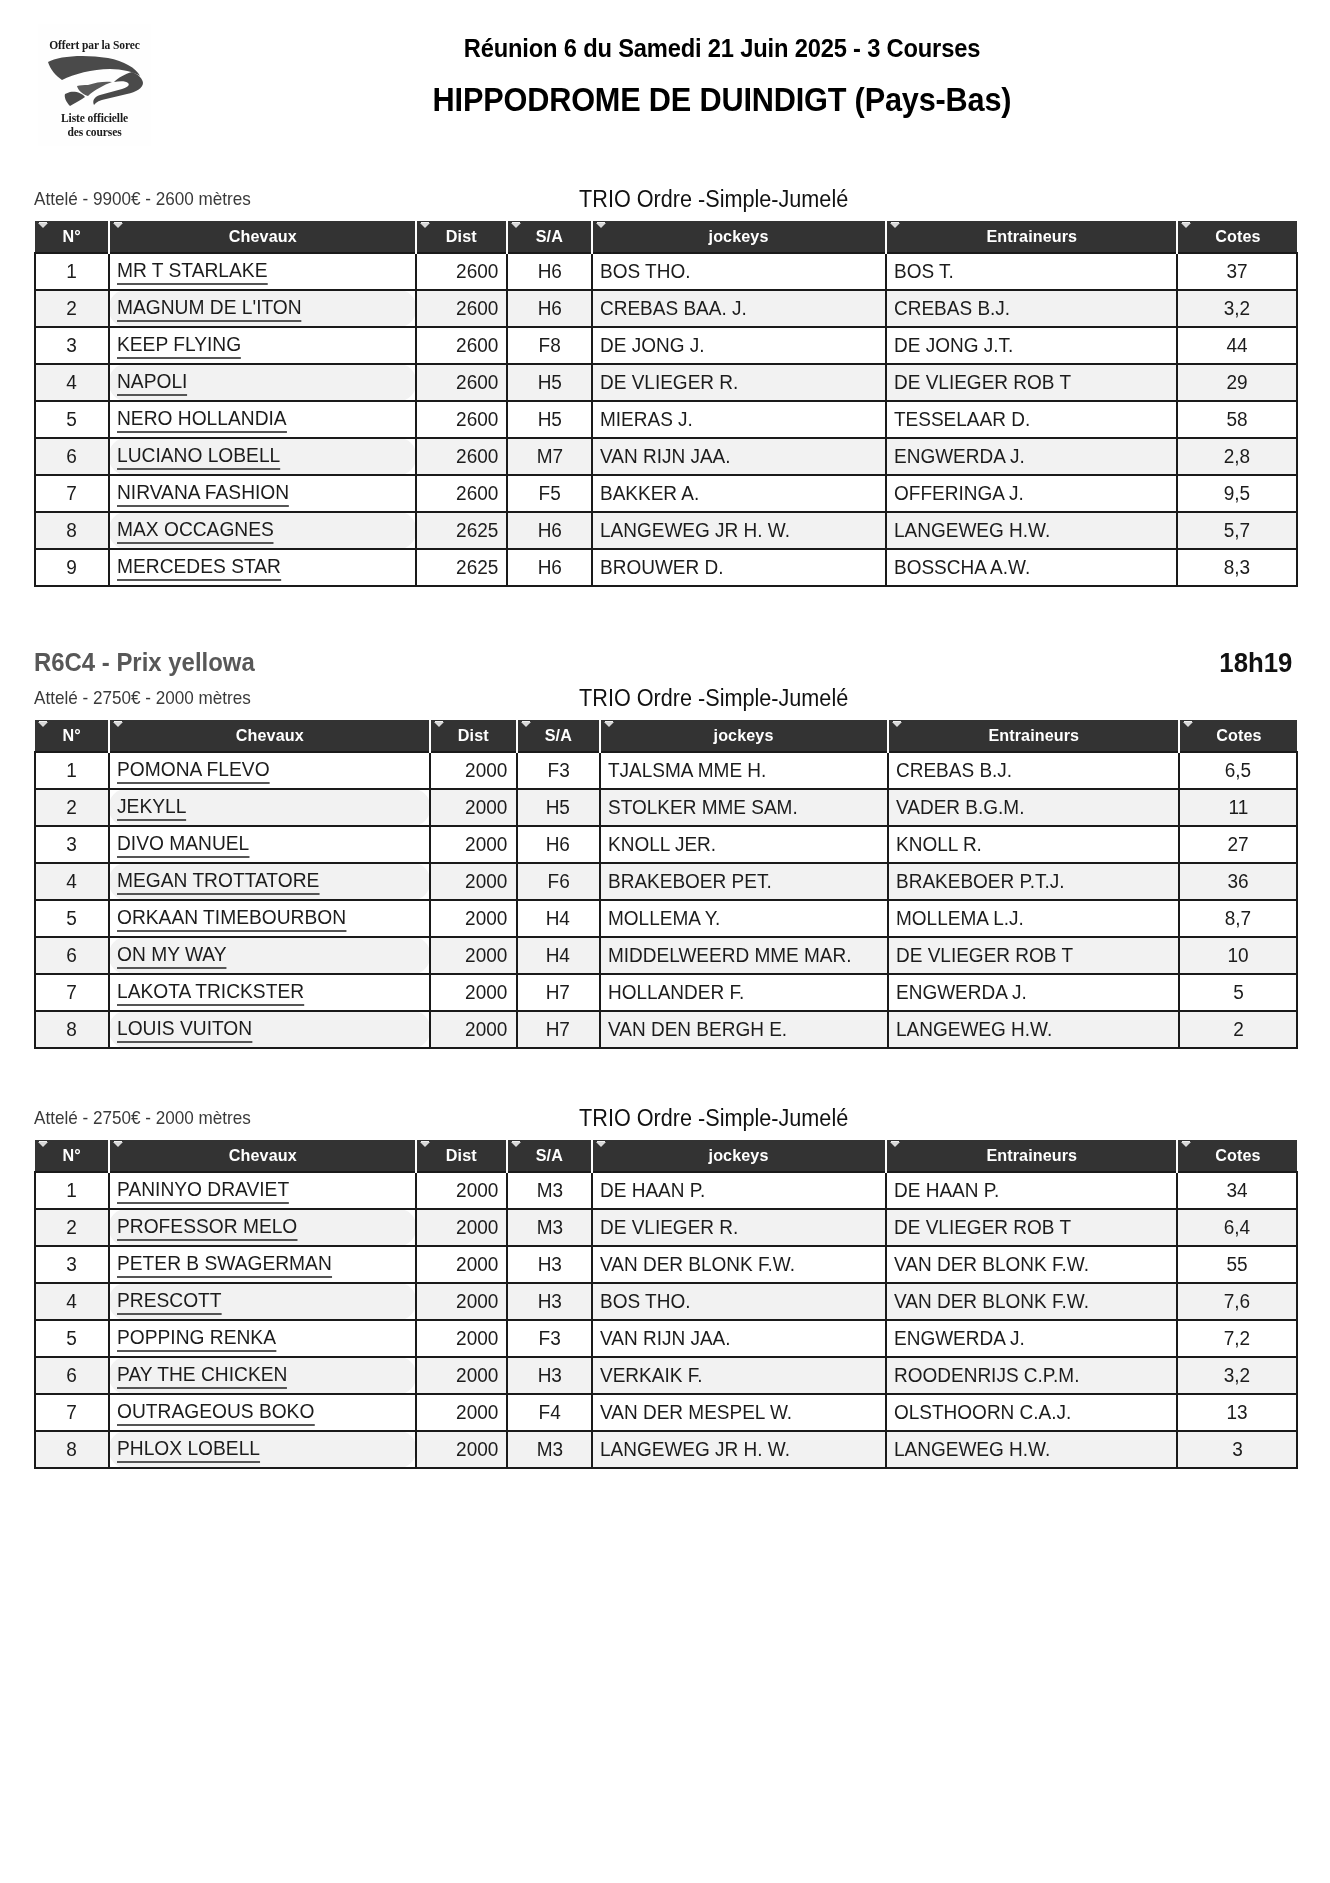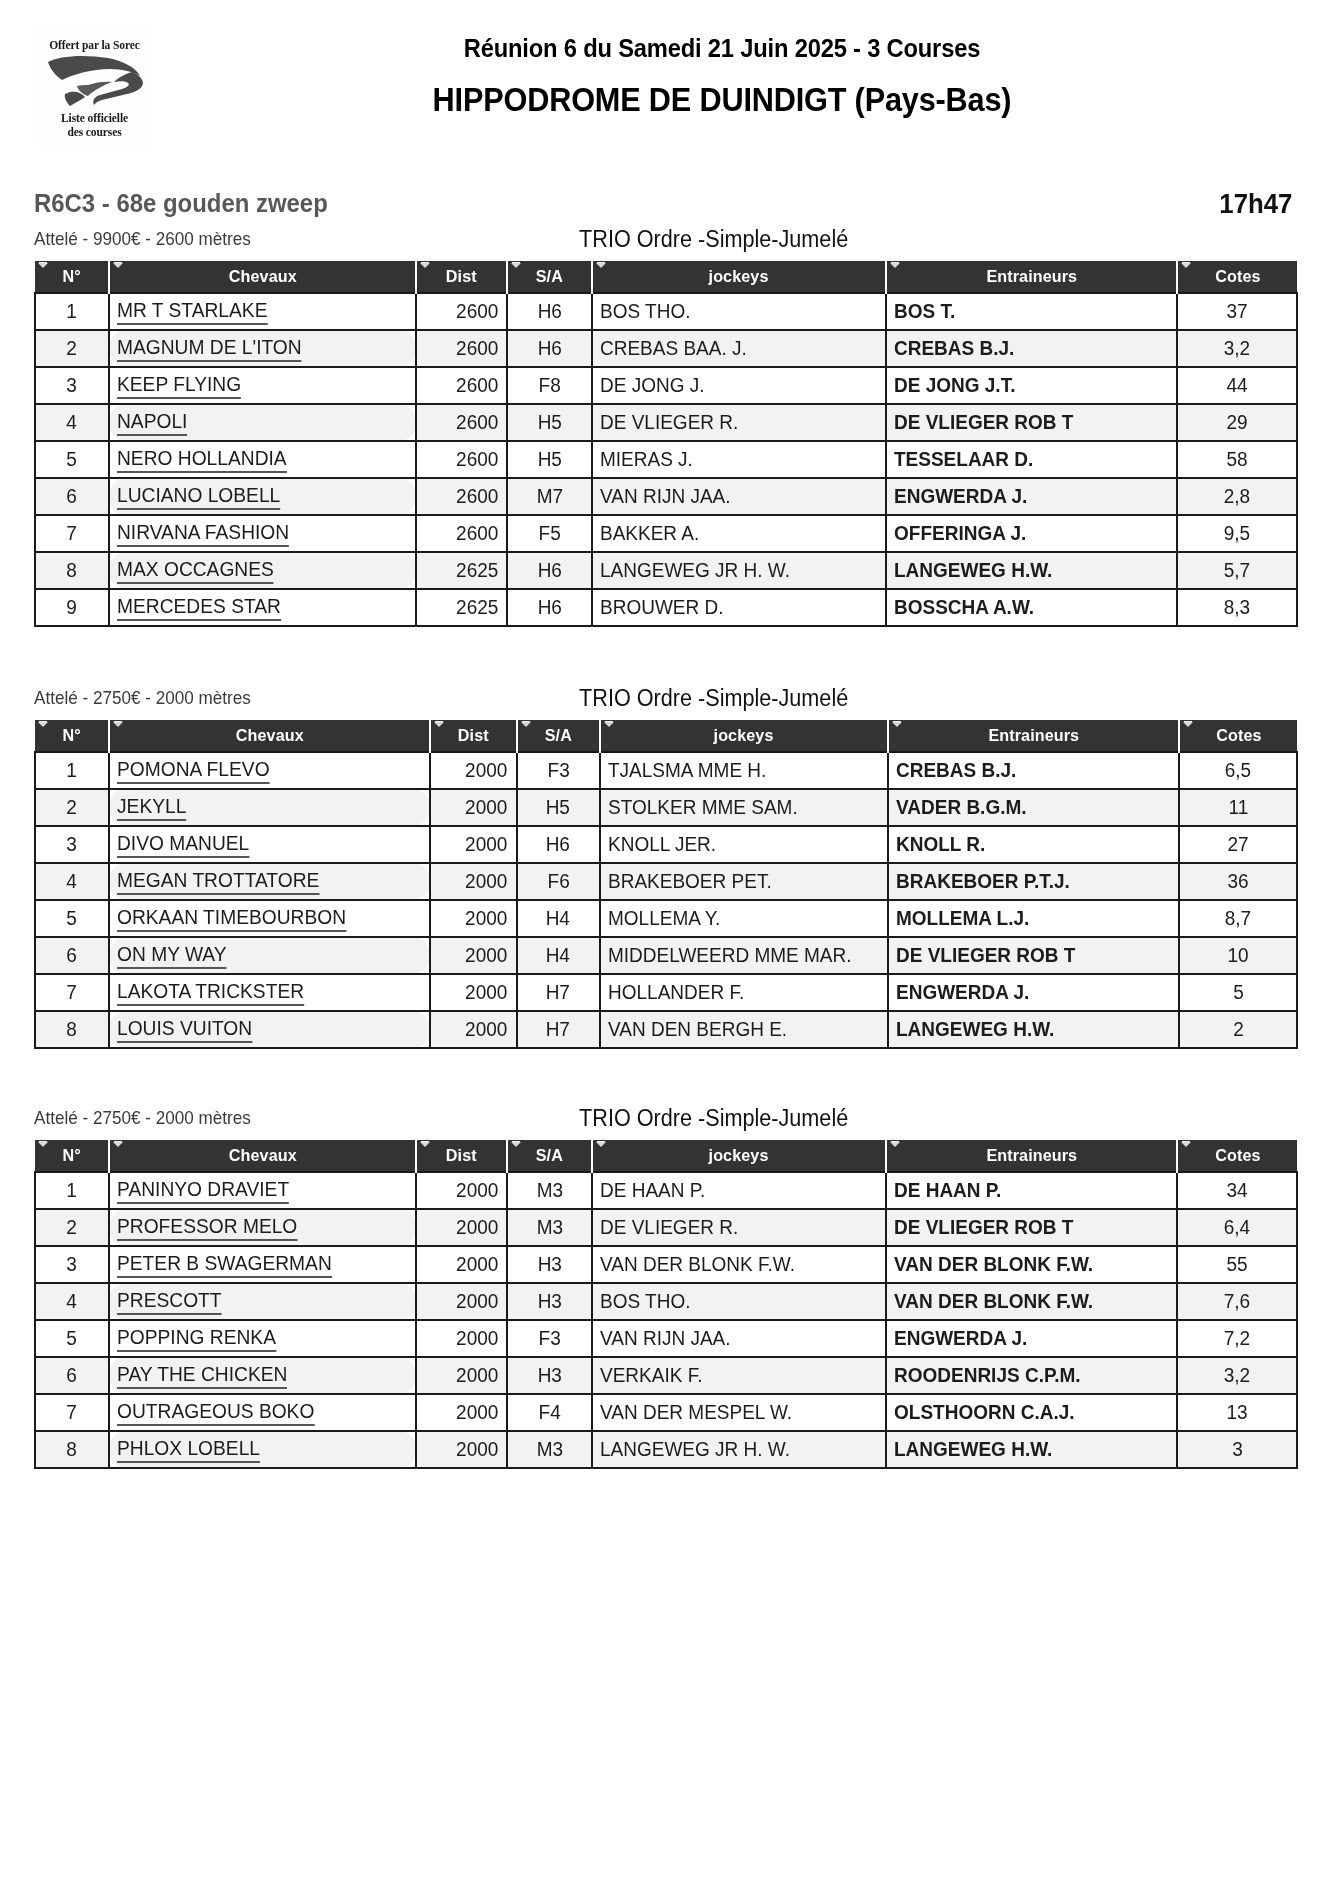--- a/index.html
+++ b/index.html
@@ -221,21 +221,21 @@
     overflow: hidden;
   }
   table.runners tbody tr.odd  td { background: #ffffff; }
   table.runners tbody tr.even td { background: #f2f2f2; }
 
   td.c-num   { text-align: center; }
   td.c-horse { text-align: left; border-radius: 17px; }
   td.c-dist  { text-align: right; }
   td.c-sa    { text-align: center; }
   td.c-jockey{ text-align: left; }
-  td.c-train { text-align: left; font-weight: bold; }
+  td.c-train { text-align: left; }
   td.c-cote  { text-align: center; }
 
   td.c-horse .hname {
     display: inline-block;
     border-bottom: 2px solid #555;
     padding-bottom: 1px;
     transform: scaleX(0.96);
     transform-origin: left center;
   }
   td .shrink {
@@ -274,24 +274,20 @@
 
     <div class="title-block">
       <div class="title-line1">Réunion 6 du Samedi 21 Juin 2025 - 3 Courses</div>
       <div class="title-line2">HIPPODROME DE DUINDIGT (Pays-Bas)</div>
     </div>
   </div>
 
   <div class="top-gap"></div>
 
   <div class="race">
-    <div class="race-head">
-      <div class="race-title">R6C3 - 68e gouden zweep</div>
-      <div class="race-time">17h47</div>
-    </div>
     <div class="race-sub">
       <div class="race-cond">Attelé - 9900€ - 2600 mètres</div>
       <div class="race-bets">TRIO Ordre  -Simple-Jumelé</div>
     </div>
 
     <table class="runners">
       <colgroup>
         <col style="width:68px">
           <col style="width:282px">
           <col style="width:84px">
@@ -393,20 +389,24 @@
             <td class="c-train"><span class="shrink">BOSSCHA A.W.</span></td>
             <td class="c-cote"><span class="shrink">8,3</span></td>
           </tr>
         </tbody>
     </table>
   </div>
 
   <div class="gap-a"></div>
 
   <div class="race">
+    <div class="race-head">
+      <div class="race-title">R6C4 - Prix yellowa</div>
+      <div class="race-time">18h19</div>
+    </div>
     <div class="race-sub">
       <div class="race-cond">Attelé - 2750€ - 2000 mètres</div>
       <div class="race-bets">TRIO Ordre  -Simple-Jumelé</div>
     </div>
 
     <table class="runners">
       <colgroup>
         <col style="width:68px">
           <col style="width:295px">
           <col style="width:80px">

